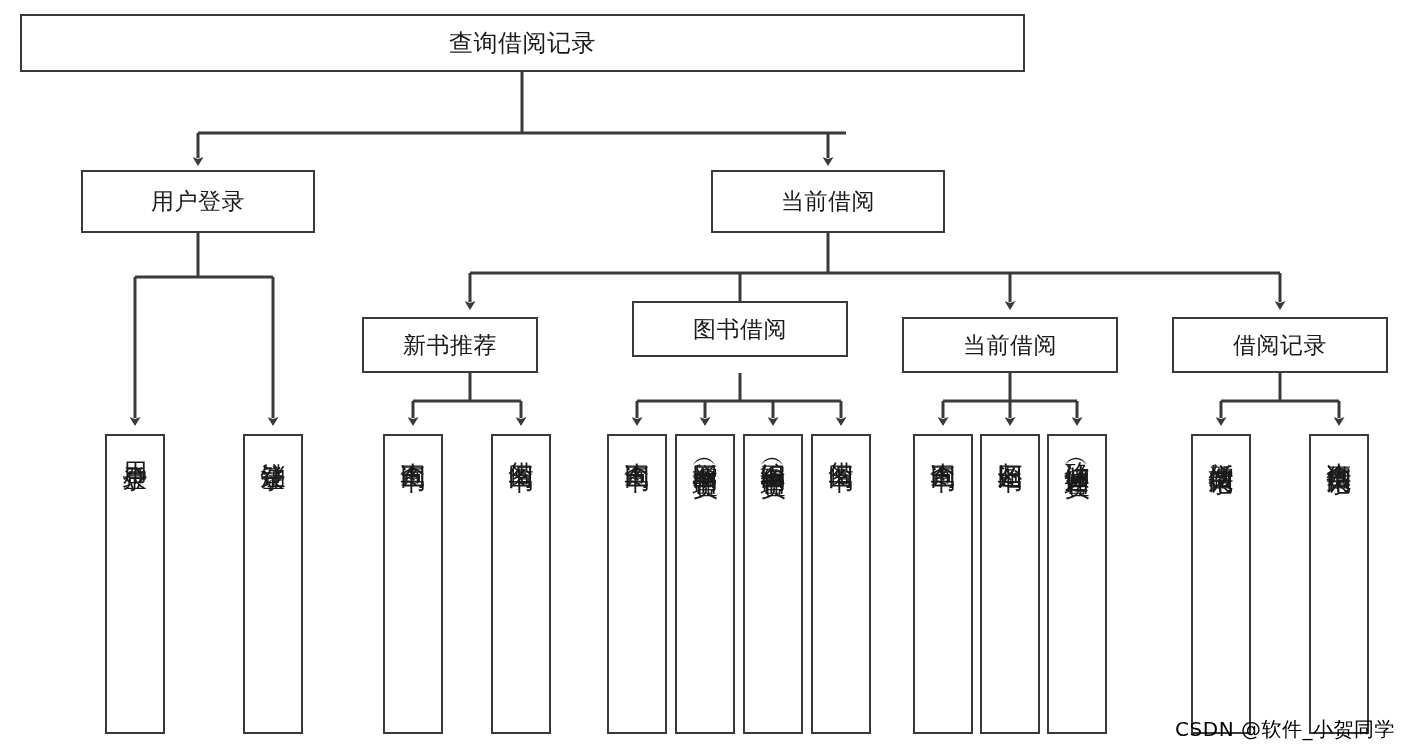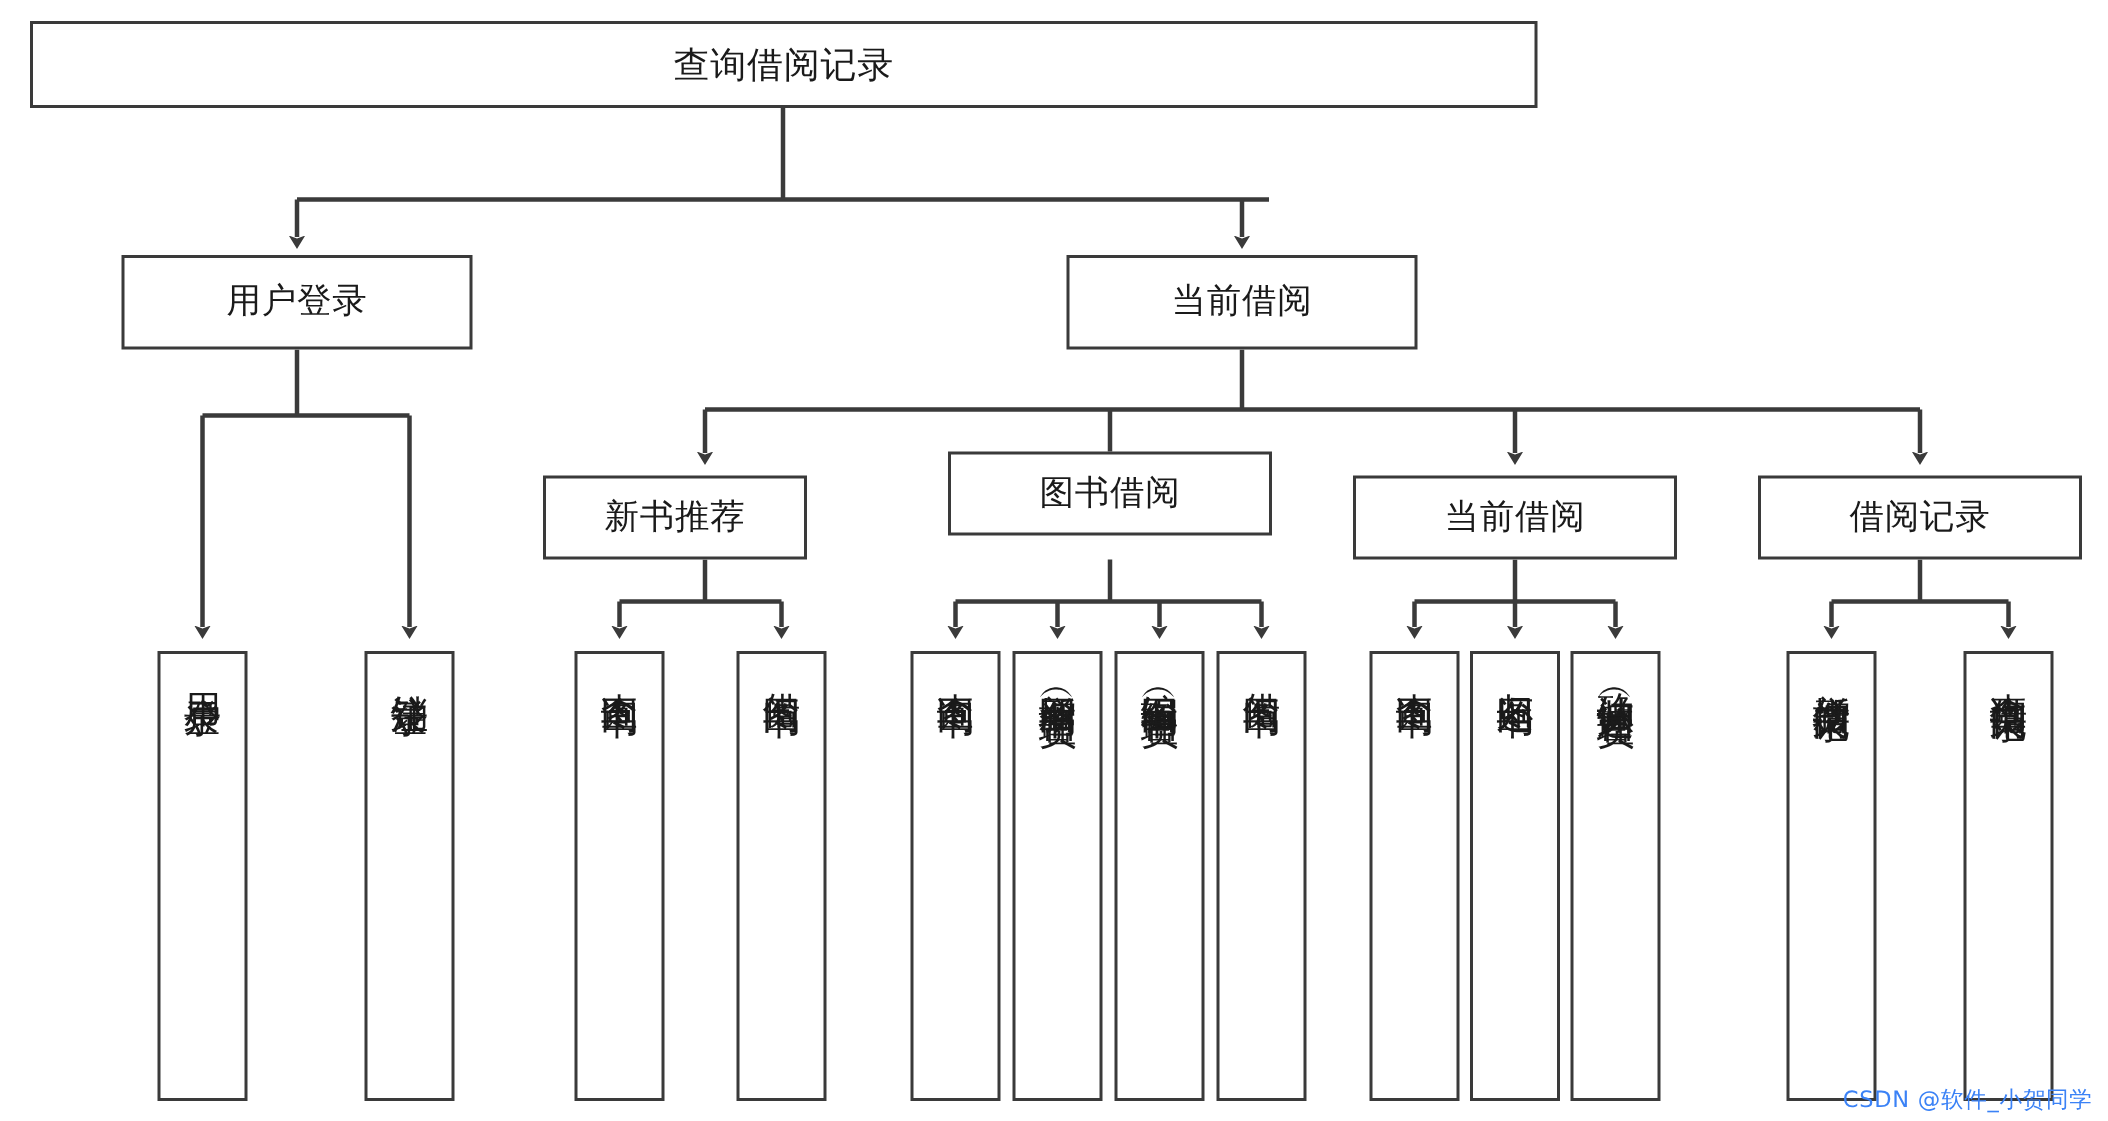--- a/index.html
+++ b/index.html
@@ -58,22 +58,22 @@
     white-space: normal;
     max-height: 100%;
   }
   .node.root .label {
     font-size: 24px;
   }
   #watermark {
     position: absolute;
     right: 10px;
     bottom: 4px;
-    font-size: 15px;
-    color: #3b82f6;
+    font-size: 20px;
+    color: #000000;
     z-index: 5;
     white-space: nowrap;
     letter-spacing: 0.5px;
   }
 </style>
 </head>
 <body>
 
 <div id="canvas">
 

